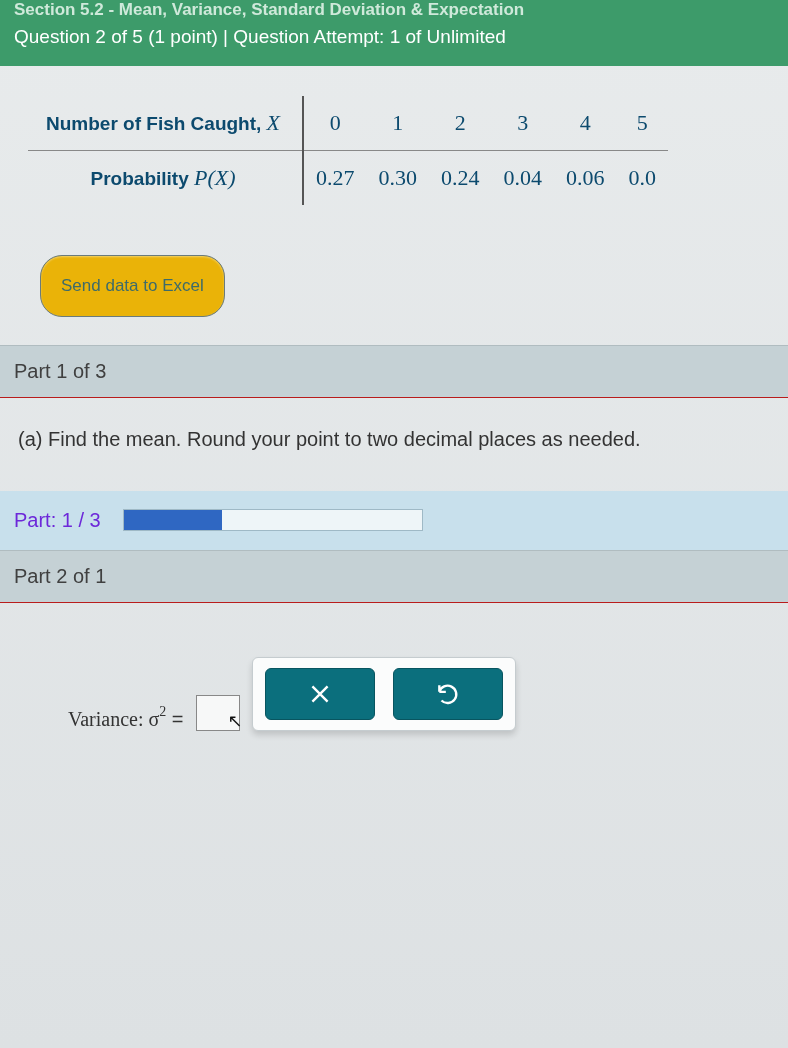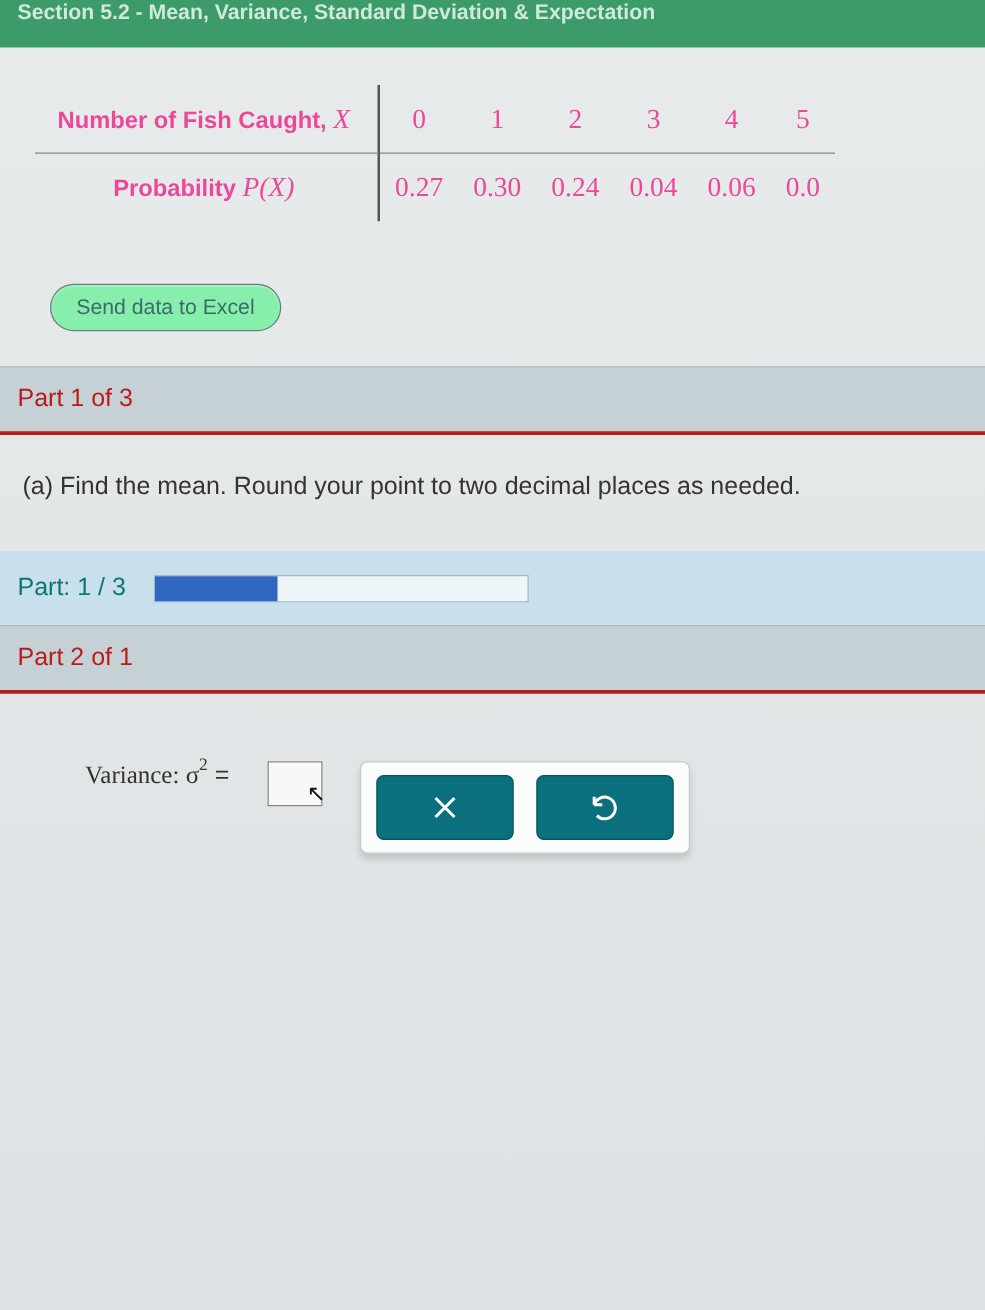--- a/index.html
+++ b/index.html
@@ -13,86 +13,86 @@
 .topbar {
   background:#3d9b6a;
   padding:0 14px 18px 14px;
   color:#d9eee2;
 }
 .topbar .sec { font-size:17px; font-weight:600; color:#cfe9da; }
 .topbar .qline { font-size:19px; margin-top:6px; color:#fff; font-weight:500; }
 .table-wrap {
   margin:30px 0 40px 28px;
   font-family: Georgia, 'Times New Roman', serif;
-  font-size:22px; color:#ec4899;
+  font-size:22px; color:#0c4a6e;
 }
 .table-wrap table { border-collapse:collapse; }
 .table-wrap td, .table-wrap th {
   padding:14px 12px;
   text-align:center;
   font-weight:normal;
 }
 .table-wrap th.rowh {
   font-family: Verdana, Arial, sans-serif;
   font-weight:700; font-size:19px;
   text-align:center; padding-right:22px; padding-left:18px;
 }
 .table-wrap th.rowh .xi { font-family:Georgia,serif; font-style:italic; font-weight:normal; font-size:22px; }
 .divider-v { border-left:2px solid #555; }
 .divider-h td, .divider-h th { border-top:1.5px solid #888; }
 .excel-btn {
   margin:10px 0 28px 40px;
   display:inline-block;
   border:1.5px solid #6a7b7b;
   border-radius:22px;
-  padding:8px 20px;
-  background:#86efac;
+  padding:20px 20px;
+  background:#eab308;
   color:#3d6b6a;
   font-size:17px;
   cursor:pointer;
   box-shadow: inset 0 1px 2px rgba(255,255,255,.4);
 }
 .part-bar {
   background:#c5d1d5;
   padding:14px 14px;
-  font-size:20px; color:#b91c1c;
+  font-size:20px; color:#404040;
   border-top:1px solid #b0bcc0;
-  border-bottom:3px solid #b91c1c;
+  border-bottom:1px solid #b91c1c;
 }
 .section-body {
   padding:30px 18px 40px 18px;
   font-size:20px;
   color:#333;
 }
 .ans-line { margin-top:24px; margin-left:50px; font-size:20px; }
 .ans-line .mu { font-family:Georgia,serif; }
 .ans-input {
   display:inline-block;
   border:1.5px solid #888;
   background:#f5f6f6;
   padding:3px 8px;
   min-width:52px;
   font-family:Georgia,serif; font-size:21px;
   text-align:left;
 }
 .progress-row {
   background:#c8e0ec;
   padding:18px 14px;
-  display:flex; align-items:flex-end; gap:22px;
-  font-size:20px; color:#0f766e;
+  display:flex; align-items:flex-start; gap:22px;
+  font-size:20px; color:#6d28d9;
 }
 .progress-row .pb {
   width:300px; height:22px;
   background:#eef5f8;
   border:1px solid #9fb9c6;
 }
 .progress-row .pb .fill { height:100%; background:#2f67c2; width:33%; }
 .var-line {
   margin-top:24px; margin-left:50px;
-  display:flex; align-items:flex-start; gap:30px;
+  display:flex; align-items:flex-end; gap:12px;
   font-size:20px;
 }
 .sigma { font-family:Georgia,serif; position:relative; }
 .sigma .sq { position:relative; top:-10px; font-size:14px; }
 .small-input {
   border:1.5px solid #888;
   background:#f7f8f8;
   width:44px; height:36px;
   display:inline-block;
   position:relative;
@@ -120,20 +120,21 @@
 }
 .teal-btn svg { width:26px; height:26px; stroke:#fff; fill:none; stroke-width:2.2; }
 </style>
 </head>
 <body>
 
 
 
 <div class="topbar">
   <div class="sec">Section 5.2 - Mean, Variance, Standard Deviation &amp; Expectation</div>
+  <div class="qline">Question 2 of 5 (1 point) | Question Attempt: 1 of Unlimited</div>
 </div>
 
 <div class="table-wrap">
   <table>
     <tbody>
         <tr>
       <th class="rowh">
         <span>Number of Fish Caught, </span><span class="xi">X</span>
       </th>
       <td class="divider-v">0</td>

